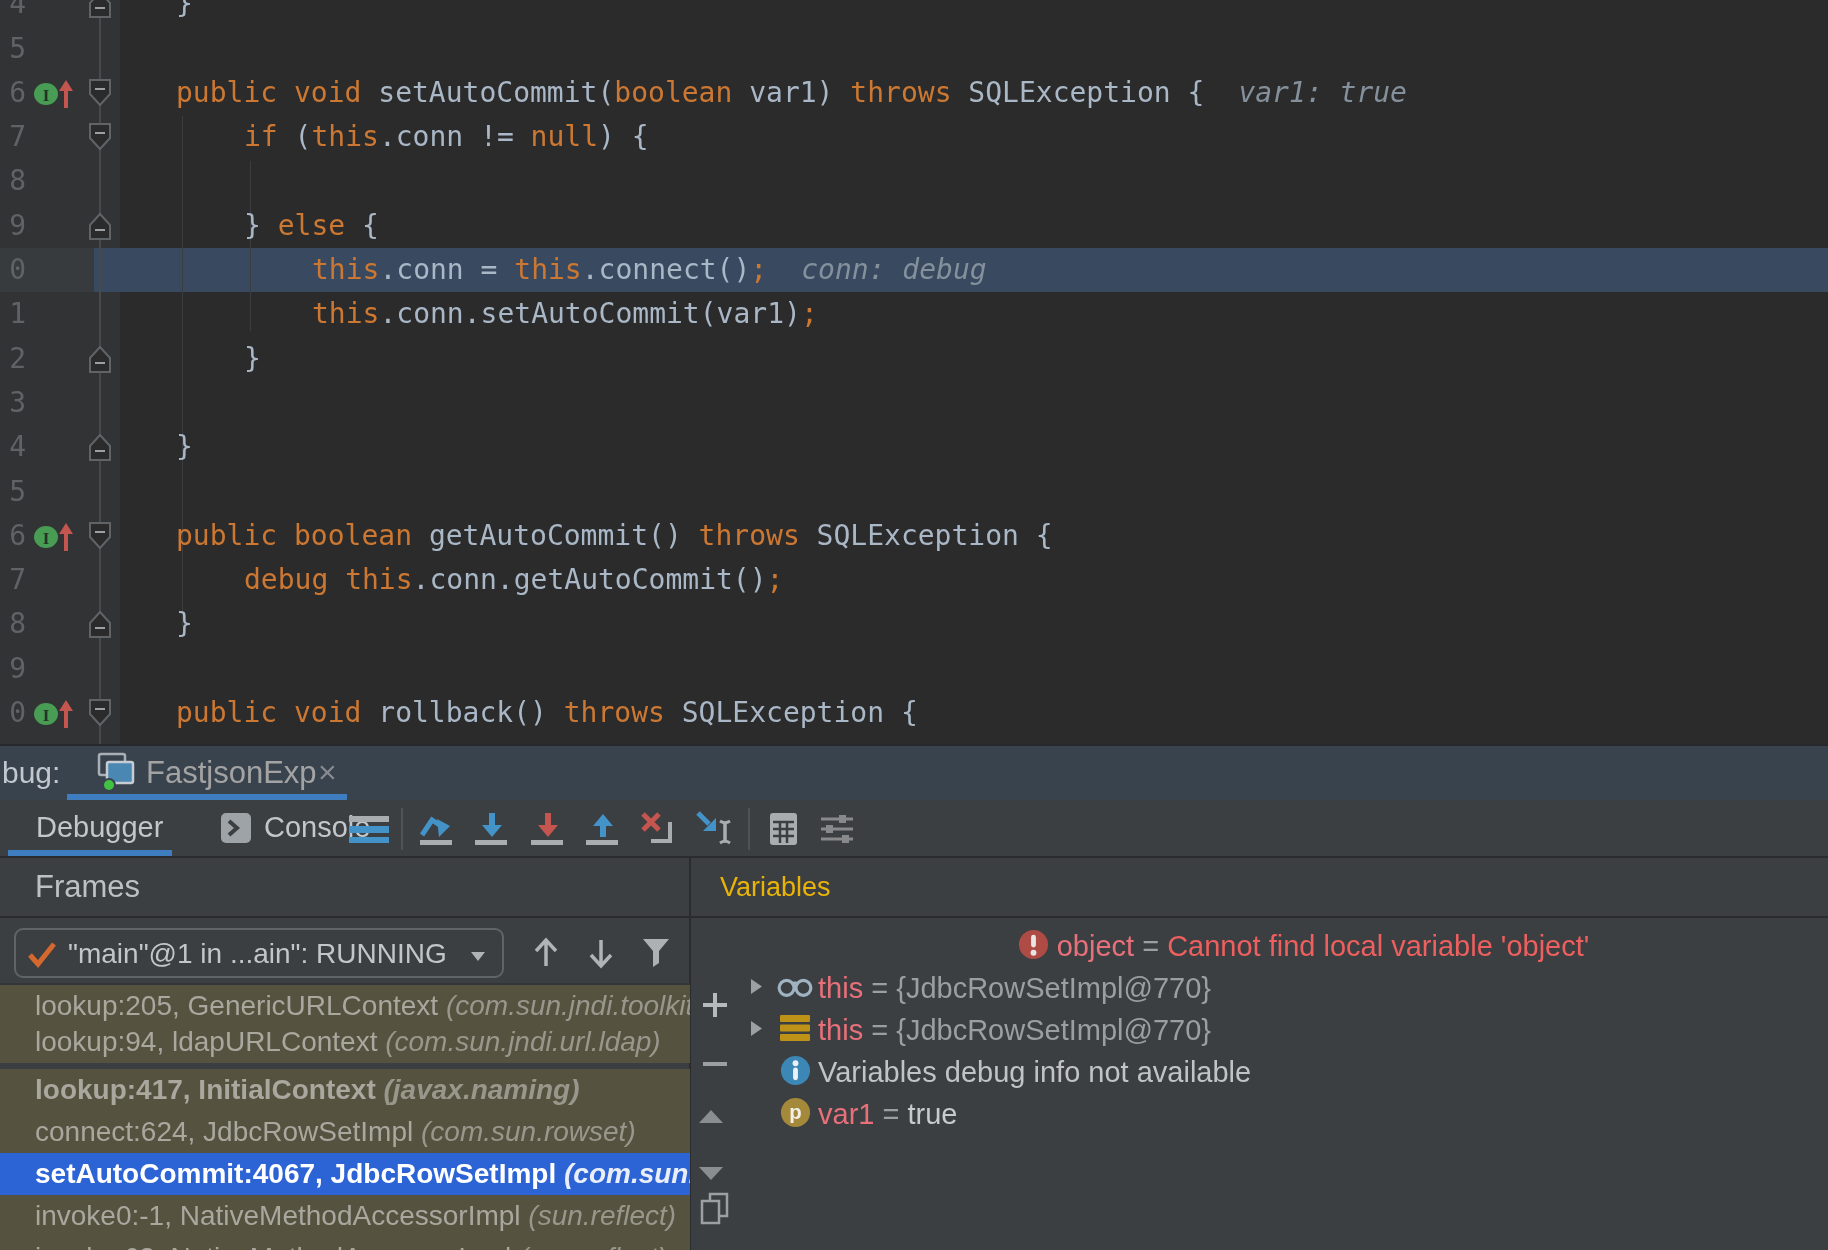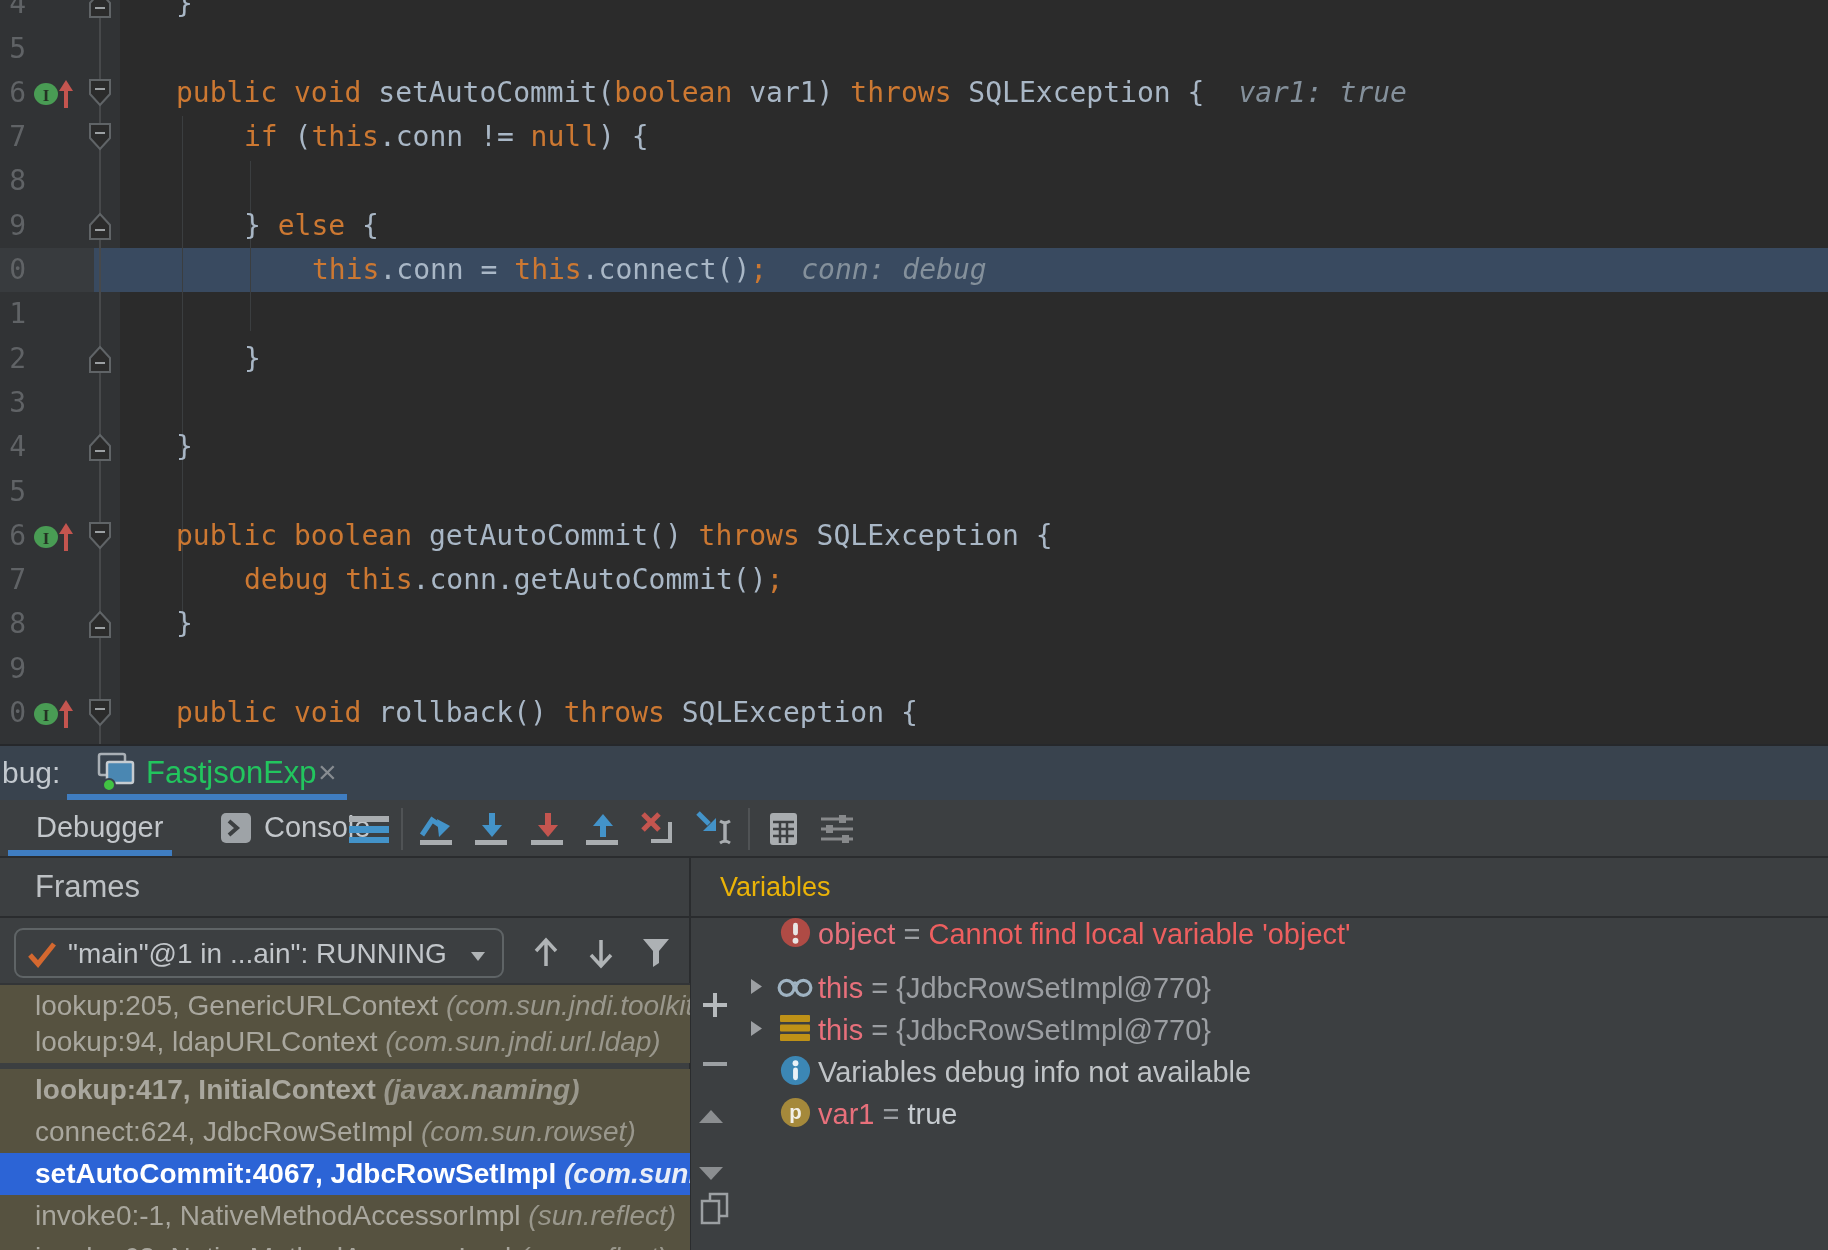--- a/index.html
+++ b/index.html
@@ -25,21 +25,21 @@
   .k { color:#CC7832; }
   .p { color:#A9B7C6; }
   .hint { color:#84909B; font-style:italic; margin-left:34px; }
 
   
   #strip { position:absolute; left:0; top:744px; width:1828px; height:56px;
     background:#39434E; border-top:2px solid #26282B; }
   #strip-label { position:absolute; left:2px; top:0; line-height:54px; font-size:30px; color:#C2C8CE; }
   #strip-tab { position:absolute; left:90px; top:0; height:54px; }
   #strip-tab-icon { position:absolute; left:6px; top:5px; }
-  #strip-tab-title { position:absolute; left:56px; top:0; line-height:54px; font-size:31px; color:#22c55e; white-space:nowrap; }
+  #strip-tab-title { position:absolute; left:56px; top:0; line-height:54px; font-size:31px; color:#a3a3a3; white-space:nowrap; }
   #strip-tab-close { position:absolute; left:228px; top:0; line-height:52px; font-size:32px; color:#878C91; }
   #strip-underline { position:absolute; left:67px; top:48px; width:280px; height:6px; background:#3F7DC1; }
 
   
   #toolbar { position:absolute; left:0; top:800px; width:1828px; height:58px;
     background:#3C3F41; border-bottom:2px solid #2A2C2E; }
   #tab-debugger-label { position:absolute; left:36px; top:0; line-height:54px; font-size:29px; color:#C3C7CB; }
   #tab-debugger-underline { position:absolute; left:8px; top:50px; width:164px; height:6px; background:#3F7DC1; }
   #tab-console { position:absolute; left:220px; top:0; height:56px; }
   #tab-console-icon { position:absolute; left:0; top:12px; }
@@ -142,20 +142,21 @@
               <line x1="9" y1="21" x2="19" y2="21" stroke="#9CA0A3" stroke-width="2"></line>
             </svg></span>
           <div class="ctext" style="left: 244px;"><span class="p">} </span><span class="k">else</span><span class="p"> {</span></div>
         </div>
         <div class="code-row" style="top: 248px;">
           <span class="lnum">0</span>
           <div class="ctext" style="left: 312px;"><span class="k">this</span><span class="p">.conn = </span><span class="k">this</span><span class="p">.connect()</span><span class="k">;</span><span class="hint">conn: debug</span></div>
         </div>
         <div class="code-row" style="top: 292.3px;">
           <span class="lnum">1</span>
+          <div class="ctext" style="left: 312px;"><span class="k">this</span><span class="p">.conn.setAutoCommit(var1)</span><span class="k">;</span></div>
         </div>
         <div class="code-row" style="top: 336.6px;">
           <span class="lnum">2</span>
           <span class="g-fold"><svg width="28" height="34" viewBox="0 0 28 34">
               <path d="M4 30 H24 V16 L14 5 L4 16 Z" fill="#2B2B2B" stroke="#606467" stroke-width="2"></path>
               <line x1="9" y1="21" x2="19" y2="21" stroke="#9CA0A3" stroke-width="2"></line>
             </svg></span>
           <div class="ctext" style="left: 244px;"><span class="p">}</span></div>
         </div>
         <div class="code-row" style="top: 380.9px;">
@@ -357,21 +358,21 @@
               <path d="M2 3 H26 L14 16 Z" fill="#8B8E90"></path>
             </svg></span>
           <span class="st-icon" style="top: 273px;"><svg width="36" height="36" viewBox="0 0 36 36">
               <rect x="13" y="3" width="17" height="22" fill="none" stroke="#9CA0A3" stroke-width="2.5"></rect>
               <rect x="5" y="10" width="17" height="22" fill="#3C3F41" stroke="#9CA0A3" stroke-width="2.5"></rect>
             </svg></span>
         </div>
     </div>
 
     <div id="variables-list">
-        <div class="vrow" style="top: 54px;">
+        <div class="vrow" style="top: 66px; justify-content: center;">
           <span class="v-exp"></span>
           <span class="v-icon">
             <span><svg width="33" height="33" viewBox="0 0 34 34">
                 <circle cx="17" cy="17" r="15" fill="#AF4B45"></circle>
                 <rect x="14.5" y="7" width="5" height="13" rx="2.5" fill="#E8E6E4"></rect>
                 <circle cx="17" cy="25.5" r="3" fill="#E8E6E4"></circle>
               </svg></span>
           </span>
           <span class="v-text"><span class="vname">object</span><span class="veq"> = </span><span class="verr">Cannot find local variable 'object'</span></span>
         </div>

